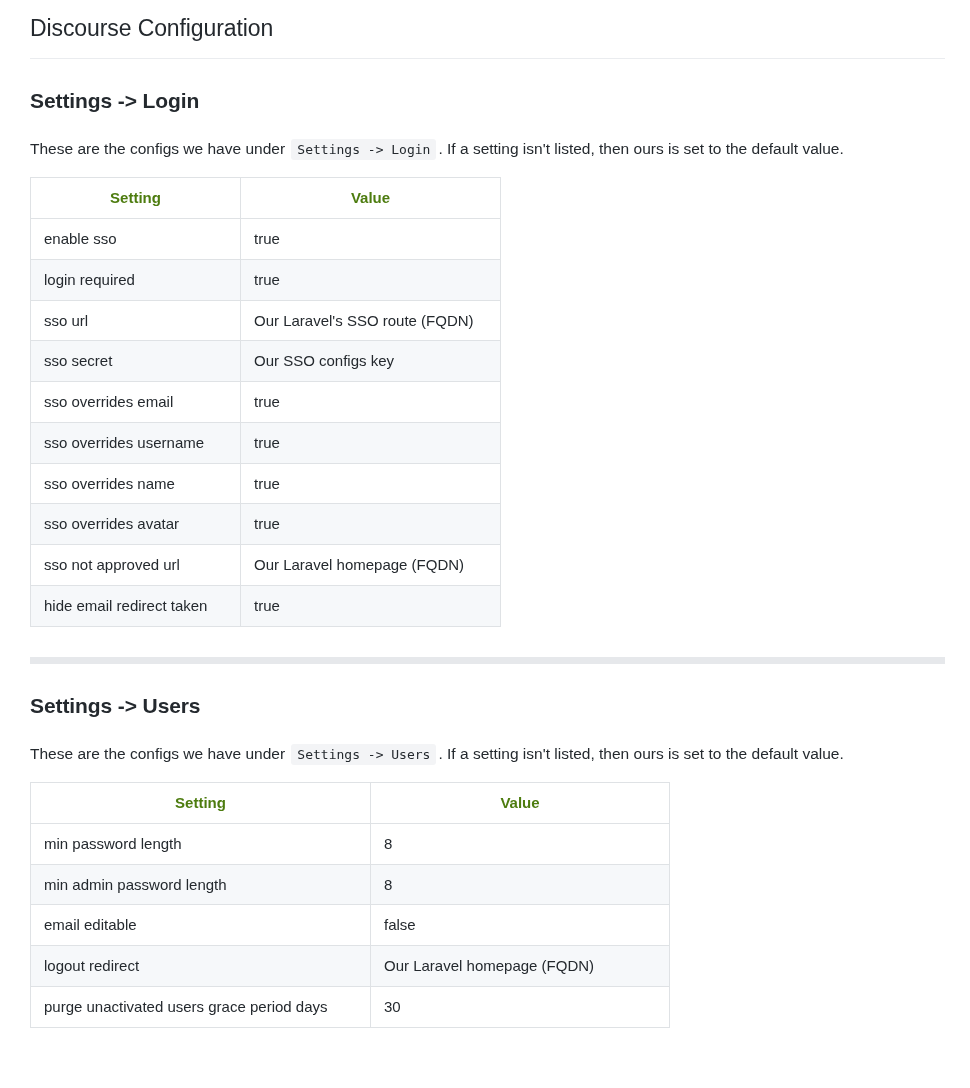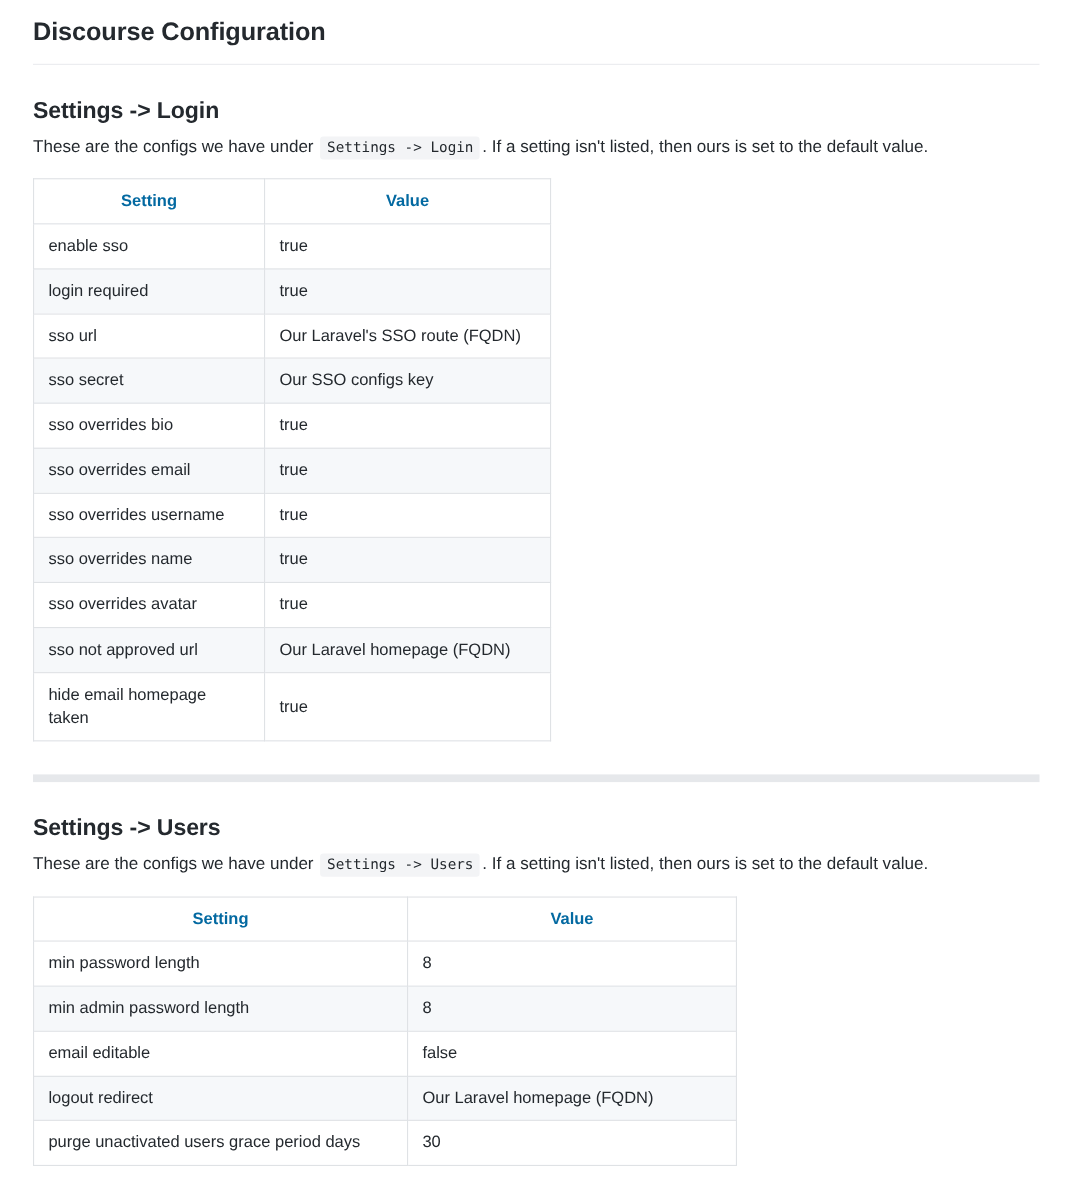--- a/index.html
+++ b/index.html
@@ -15,40 +15,40 @@
     -webkit-font-smoothing: antialiased;
   }
   .page {
     padding: 14px 25px 0 30px;
     box-sizing: border-box;
     width: 970px;
   }
   h1.doc-title {
     font-size: 23px;
     line-height: 1.3;
-    font-weight: bold;
+    font-weight: normal;
     margin: 0 0 0 0;
     padding: 0 0 14px 0;
     border-bottom: 1px solid #eaecef;
     color: #24292e;
     letter-spacing: -0.1px;
   }
   h2.section-title {
     font-size: 21px;
     line-height: 1.25;
     font-weight: bold;
     margin: 29px 0 0 0;
     padding: 0;
     color: #24292e;
     letter-spacing: -0.1px;
   }
   p.section-desc {
     font-size: 15.5px;
     line-height: 1.5;
-    margin: 8px 0 0 0;
+    margin: 23px 0 0 0;
     color: #24292e;
   }
   code.inline-code {
     font-family: "DejaVu Sans Mono", "Liberation Mono", monospace;
     font-size: 13px;
     background: #f3f4f6;
     border-radius: 3px;
     padding: 3px 6px;
     margin: 0 2px;
     color: #24292e;
@@ -65,21 +65,21 @@
   table.settings-table td {
     border: 1px solid #dfe2e5;
     padding: 9px 13px;
     line-height: 1.45;
     vertical-align: middle;
   }
   table.settings-table th {
     text-align: center;
     font-weight: bold;
     background: #ffffff;
-    color: #0369a1;
+    color: #4d7c0f;
   }
   table.settings-table td {
     text-align: left;
     color: #24292e;
   }
   table.settings-table tbody tr:nth-child(even) {
     background: #f6f8fa;
   }
   table.settings-table tbody tr:nth-child(odd) {
     background: #ffffff;
@@ -134,45 +134,41 @@
         </tr>
         <tr>
           <td>sso url</td>
           <td>Our Laravel's SSO route (FQDN)</td>
         </tr>
         <tr>
           <td>sso secret</td>
           <td>Our SSO configs key</td>
         </tr>
         <tr>
-          <td>sso overrides bio</td>
-          <td>true</td>
-        </tr>
-        <tr>
           <td>sso overrides email</td>
           <td>true</td>
         </tr>
         <tr>
           <td>sso overrides username</td>
           <td>true</td>
         </tr>
         <tr>
           <td>sso overrides name</td>
           <td>true</td>
         </tr>
         <tr>
           <td>sso overrides avatar</td>
           <td>true</td>
         </tr>
         <tr>
           <td>sso not approved url</td>
           <td>Our Laravel homepage (FQDN)</td>
         </tr>
         <tr>
-          <td>hide email homepage taken</td>
+          <td>hide email redirect taken</td>
           <td>true</td>
         </tr>
       </tbody>
     </table>
   </section>
 
   <hr class="section-divider">
 
   <section>
     <h2 class="section-title">Settings -&gt; Users</h2>

